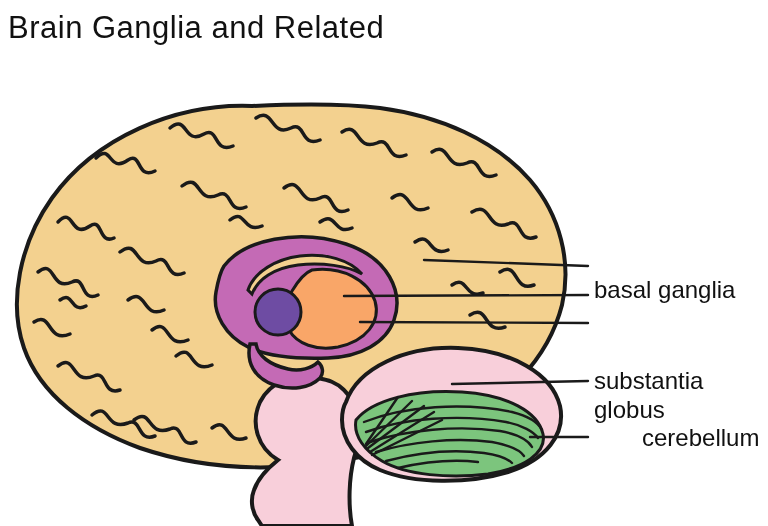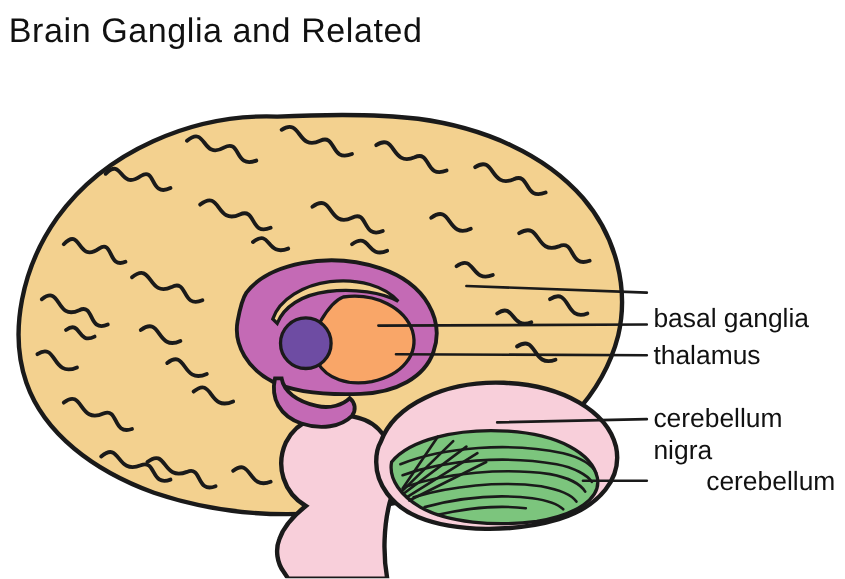--- a/index.html
+++ b/index.html
@@ -134,17 +134,16 @@
       <line x1="588" y1="381" x2="452" y2="384"></line>
       <line x1="588" y1="437" x2="530" y2="437"></line>
     </g>
   </svg>
 
   <div class="title">
     <div>Brain Ganglia and Related</div>
   </div>
 
   <div class="label" id="label-basal-ganglia">basal ganglia</div>
-  <div class="label" id="label-thalamus">thalamus</div>
-  <div class="label wrap" id="label-substantia">cerebellum nigra</div>
+  <div class="label wrap" id="label-substantia">substantia globus</div>
   <div class="label" id="label-cerebellum">cerebellum</div>
 
 </div>
 
 </body></html>

